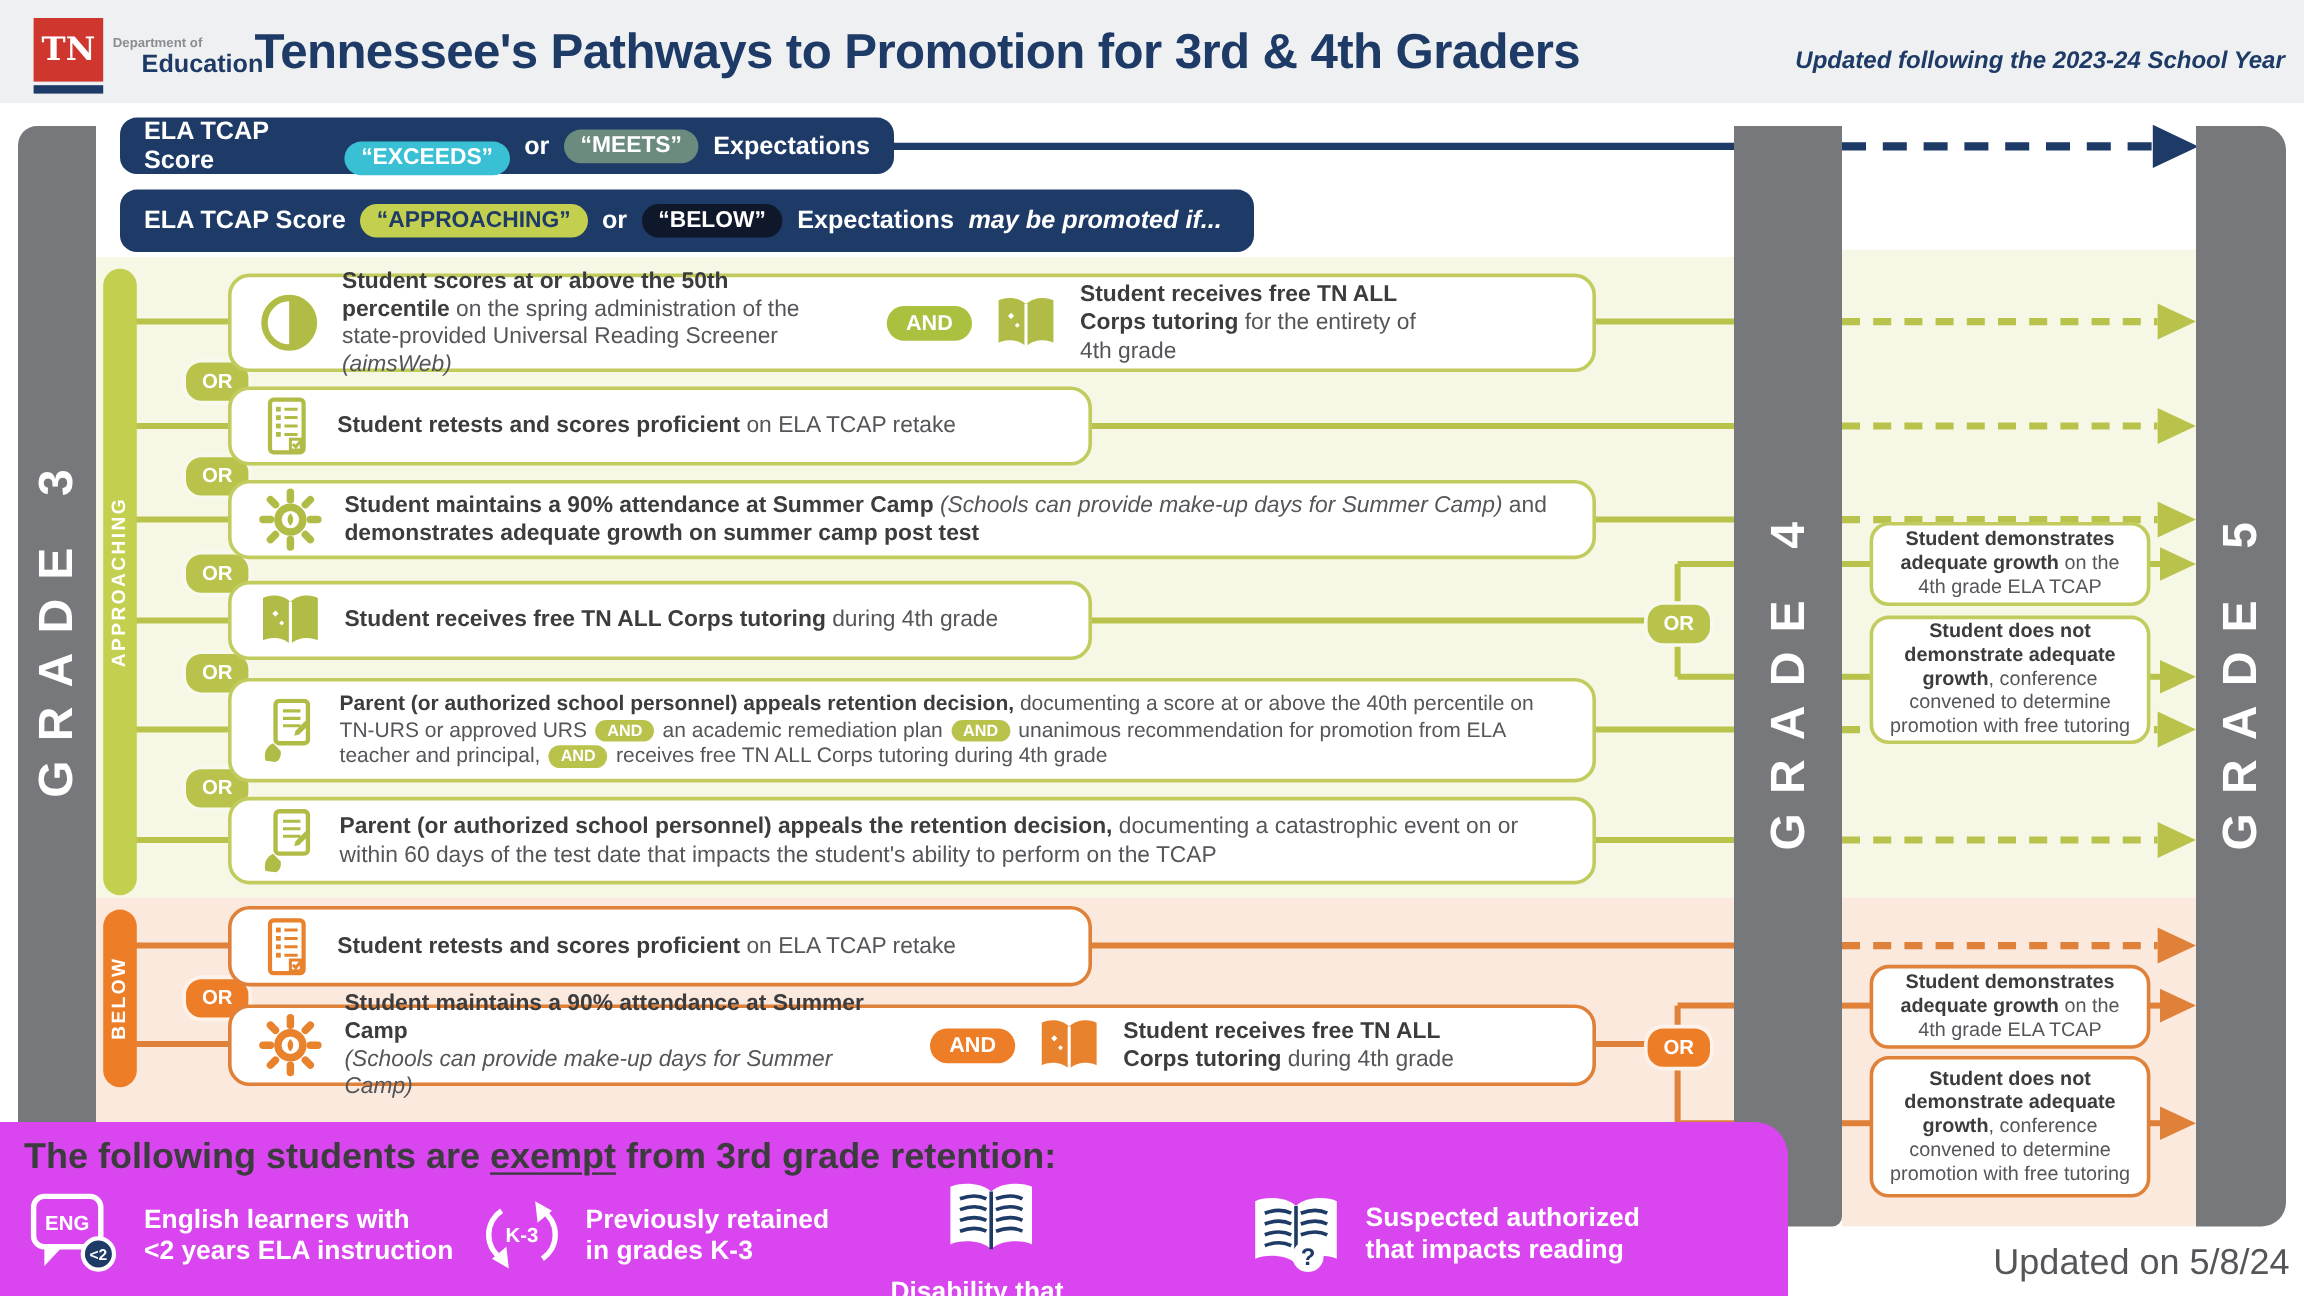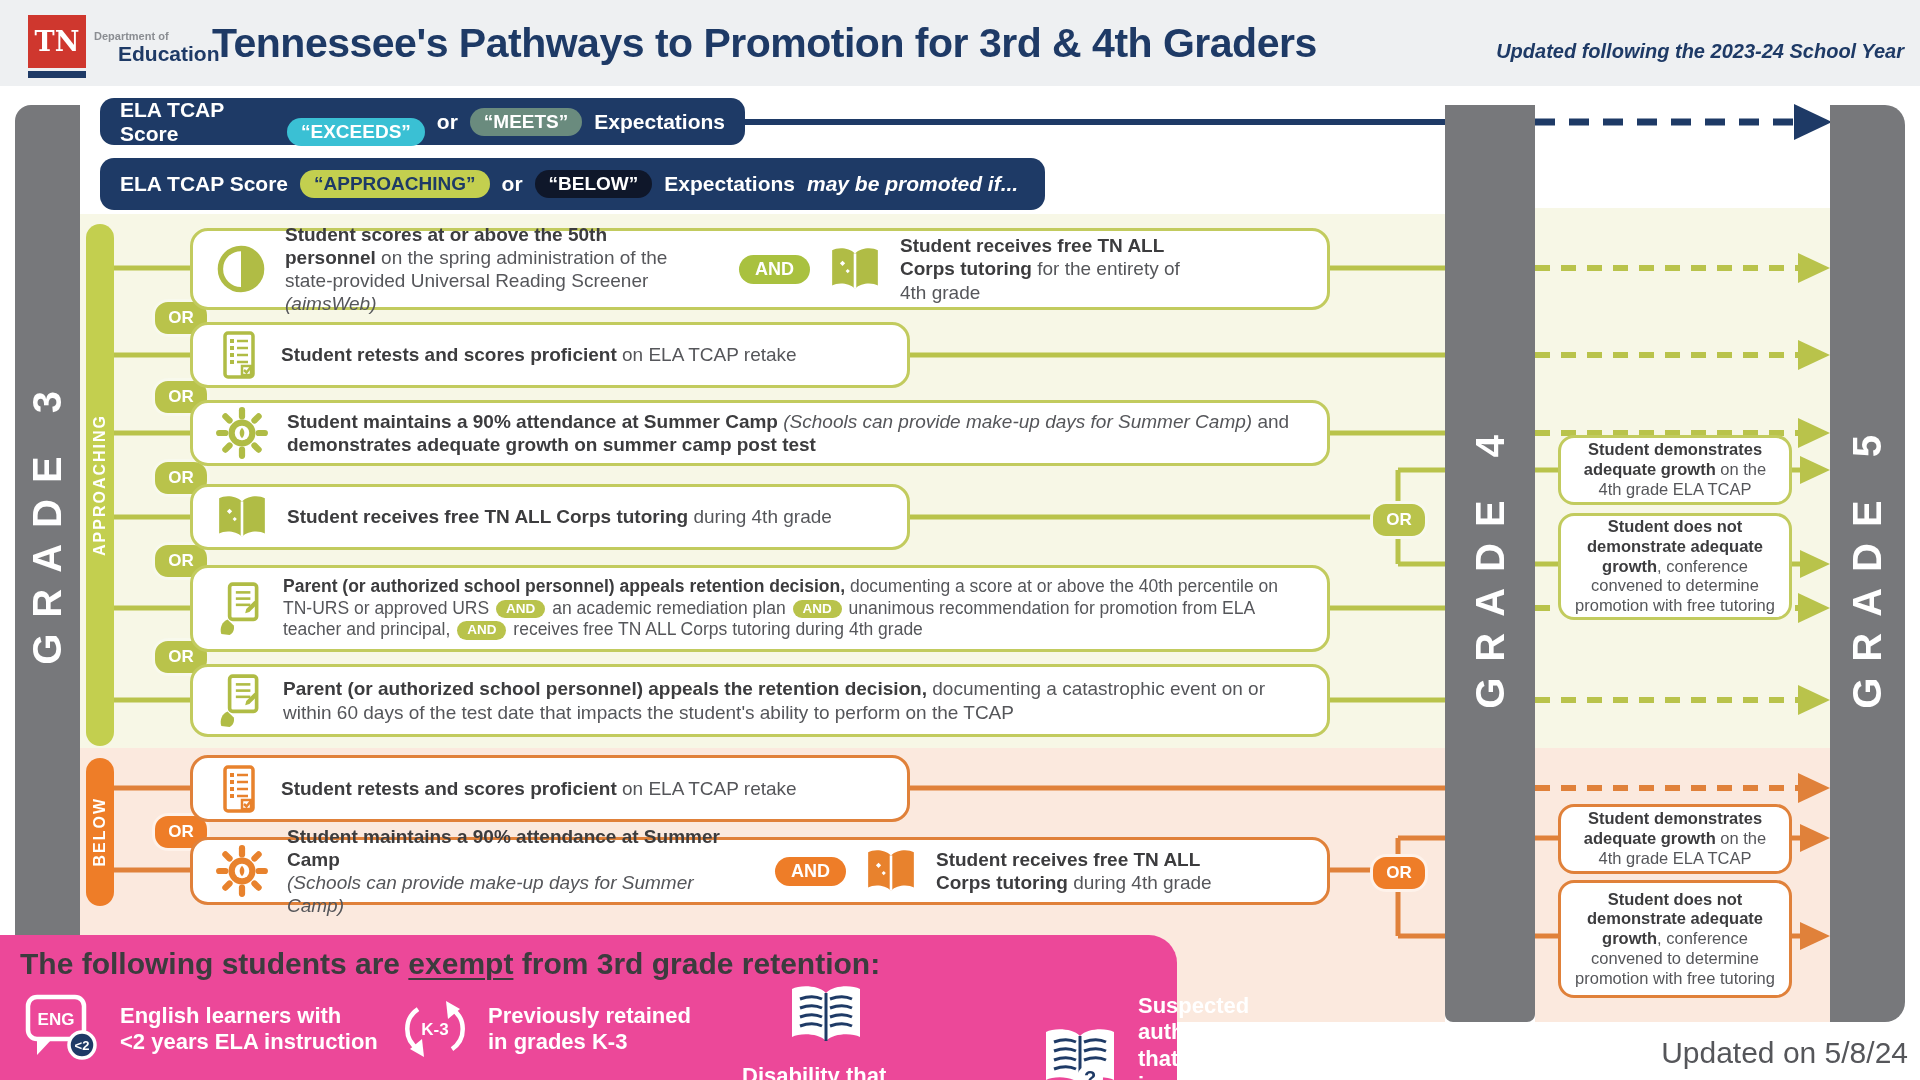--- a/index.html
+++ b/index.html
@@ -57,21 +57,21 @@
   .obox{position:absolute;background:#fff;border:3px solid #c2cb5e;border-radius:16px;box-sizing:border-box;
         display:flex;align-items:center;justify-content:center;text-align:center;padding:4px 10px;}
   .obox.orange{border-color:#e0813a;}
   .obox .ptext{font-size:16.5px;line-height:1.2;}
   
   .or-pill{position:absolute;width:52px;height:32px;border-radius:16px;display:flex;align-items:center;
            justify-content:center;color:#fff;font-weight:800;font-size:17px;}
   .or-olive{background:#b9c34b;border:3px solid rgba(255,255,255,.9);}
   .or-orange{background:#ee7d28;border:3px solid rgba(255,255,255,.9);}
   
-  .exempt-panel{position:absolute;left:0;top:935px;width:1177px;height:145px;background:#ec4899;
+  .exempt-panel{position:absolute;left:0;top:935px;width:1490px;height:145px;background:#d946ef;
                 border-top-right-radius:28px;}
   .exempt-title{position:absolute;left:20px;top:12px;color:#fff;font-size:30px;font-weight:800;}
   .exempt-item{position:absolute;display:flex;align-items:center;gap:16px;color:#fff;}
   .exempt-label{font-size:22px;font-weight:600;line-height:1.2;}
   .footer-updated{position:absolute;right:12px;top:1036px;font-size:30px;color:#55565a;}
   svg text{font-family:"Liberation Sans","DejaVu Sans",sans-serif;}
 </style>
 </head>
 <body>
 
@@ -218,21 +218,21 @@
   <div class="or-pill or-olive" style="left:1370px;top:501px;">OR</div>
   <div class="or-pill or-orange" style="left:1370px;top:854px;">OR</div>
 
   <div class="pbox" style="left:190px;top:228px;width:1140px;height:82px;">
     <span class="icon-wrap">
       <svg width="52" height="52" viewBox="0 0 48 48">
           <circle cx="24" cy="24" r="19" fill="none" stroke="#b0bc45" stroke-width="5"></circle>
           <path d="M24 5 A19 19 0 0 1 24 43 Z" fill="#b0bc45"></path>
         </svg>
     </span>
-    <div class="ptext" style="flex:0 0 410px;"><span class="sb">Student scores at or above the 50th personnel</span><span> on the spring administration of the state-provided Universal Reading Screener </span><span class="si">(aimsWeb)</span></div>
+    <div class="ptext" style="flex:0 0 410px;"><span class="sb">Student scores at or above the 50th percentile</span><span> on the spring administration of the state-provided Universal Reading Screener </span><span class="si">(aimsWeb)</span></div>
     <div class="and-pill and-olive" style="margin-left:26px;">AND</div>
     <span class="icon-wrap">
       <svg width="54" height="50" viewBox="0 0 52 48">
           <path d="M26 9 C20 3 9 3 4 6 L4 40 C9 37 20 37 26 43 C32 37 43 37 48 40 L48 6 C43 3 32 3 26 9 Z" fill="#b0bc45"></path>
           <line x1="26" y1="9" x2="26" y2="43" stroke="#fff" stroke-width="2.5"></line>
           <path d="M14 16 l2.5 2.5 -2.5 2.5 -2.5 -2.5 Z" fill="#fff"></path>
           <path d="M19 24 l2 2 -2 2 -2 -2 Z" fill="#fff"></path>
         </svg>
     </span>
     <div class="ptext" style="flex:0 0 300px;"><span class="sb">Student receives free TN ALL Corps tutoring</span><span> for the entirety of 4th grade</span></div>

